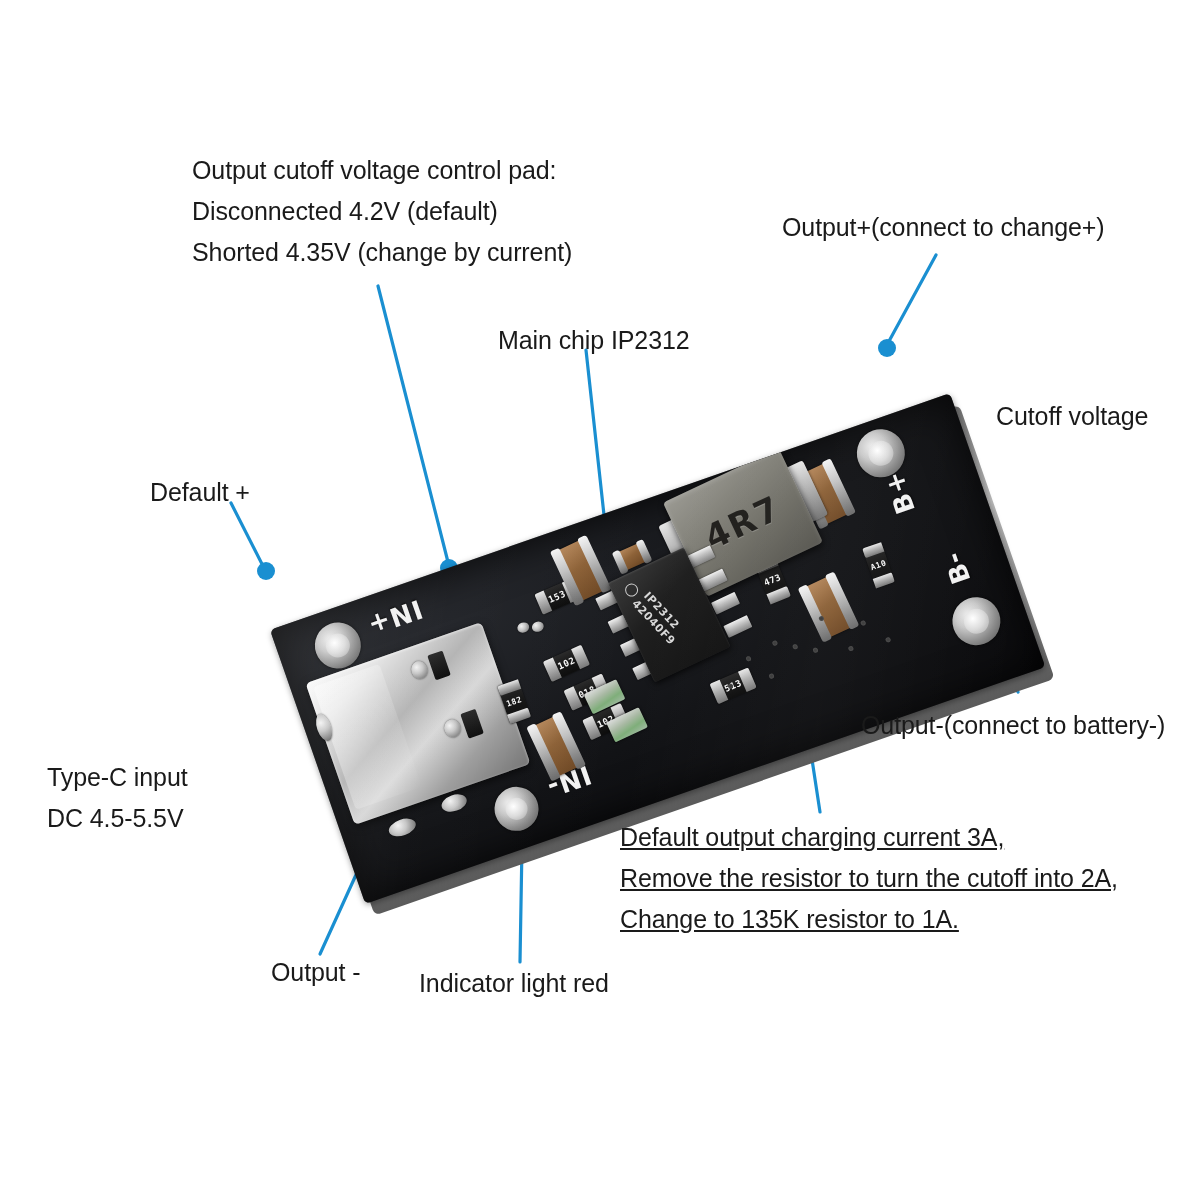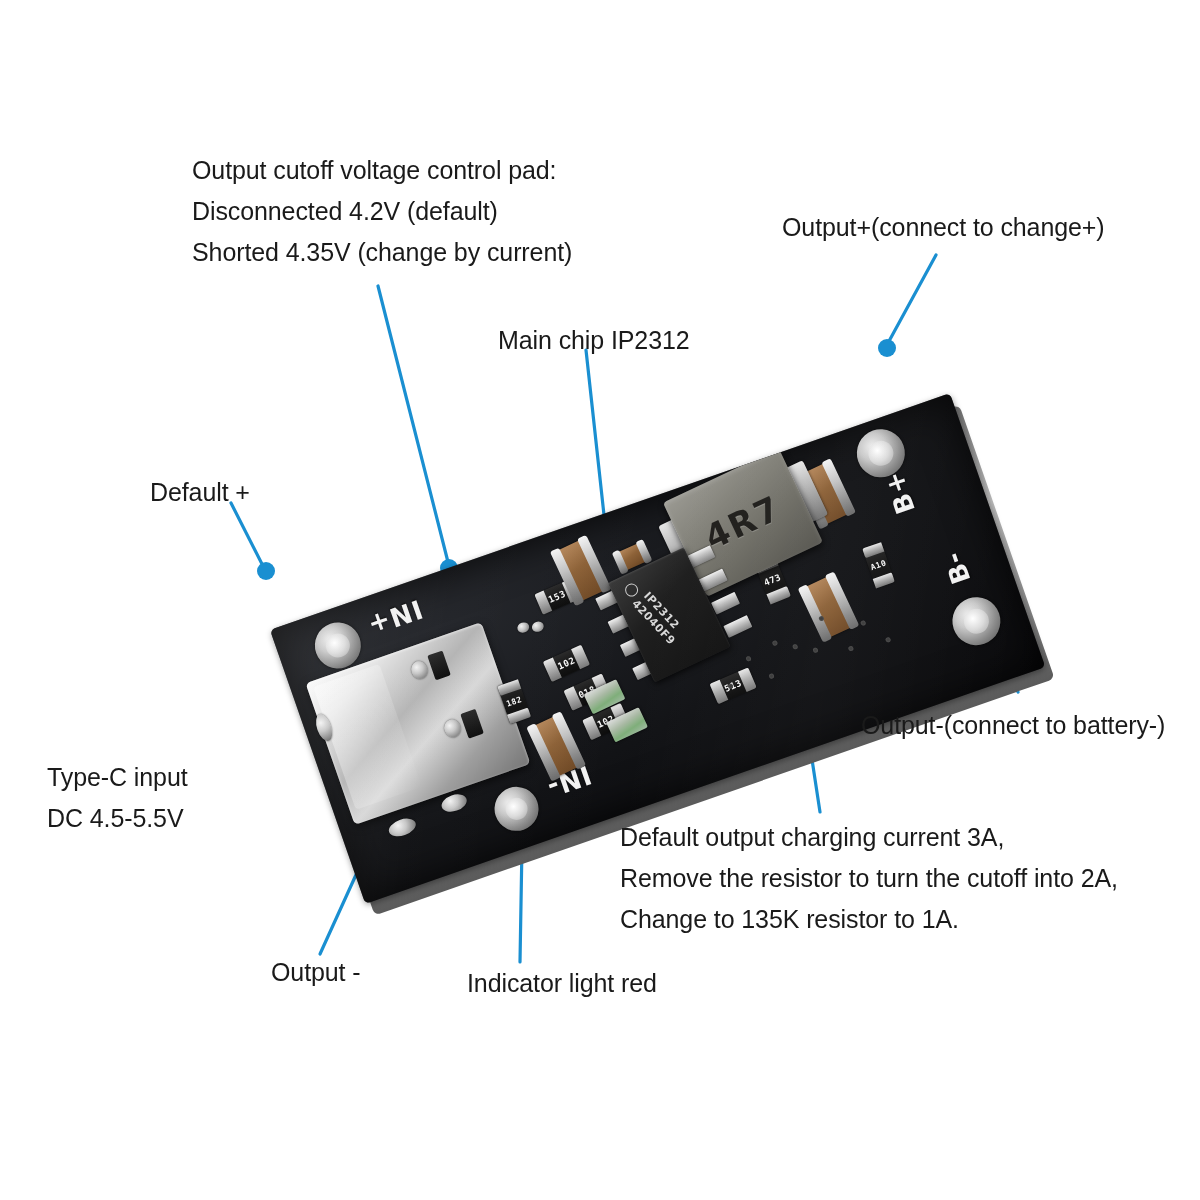--- a/index.html
+++ b/index.html
@@ -292,42 +292,43 @@
 
   <div class="callout" style="left:498px;top:320px;">
     <span class="ln">Main chip IP2312</span>
   </div>
 
   <div class="callout" style="left:782px;top:207px;">
     <span class="ln">Output+(connect to change+)</span>
   </div>
 
   <div class="callout" style="left:996px;top:396px;">
+    <span class="ln">Cutoff voltage</span>
   </div>
 
   <div class="callout" style="left:150px;top:472px;">
     <span class="ln">Default +</span>
   </div>
 
   <div class="callout" style="left:47px;top:757px;">
     <span class="ln">Type-C input</span>
     <span class="ln">DC 4.5-5.5V</span>
   </div>
 
   <div class="callout" style="left:271px;top:952px;">
     <span class="ln">Output -</span>
   </div>
 
-  <div class="callout" style="left:419px;top:963px;margin-left:48px;">
+  <div class="callout" style="left:419px;top:963px;">
     <span class="ln">Indicator light red</span>
   </div>
 
   <div class="callout" style="left:861px;top:705px;">
     <span class="ln">Output-(connect to battery-)</span>
   </div>
 
-  <div class="callout" style="left:620px;top:817px;">
+  <div class="callout" style="left:620px;top:817px;text-decoration:underline;">
     <span class="ln">Default output charging current 3A,</span>
     <span class="ln">Remove the resistor to turn the cutoff into 2A,</span>
     <span class="ln">Change to 135K resistor to 1A.</span>
   </div>
 
 </div>
 
 </body></html>

